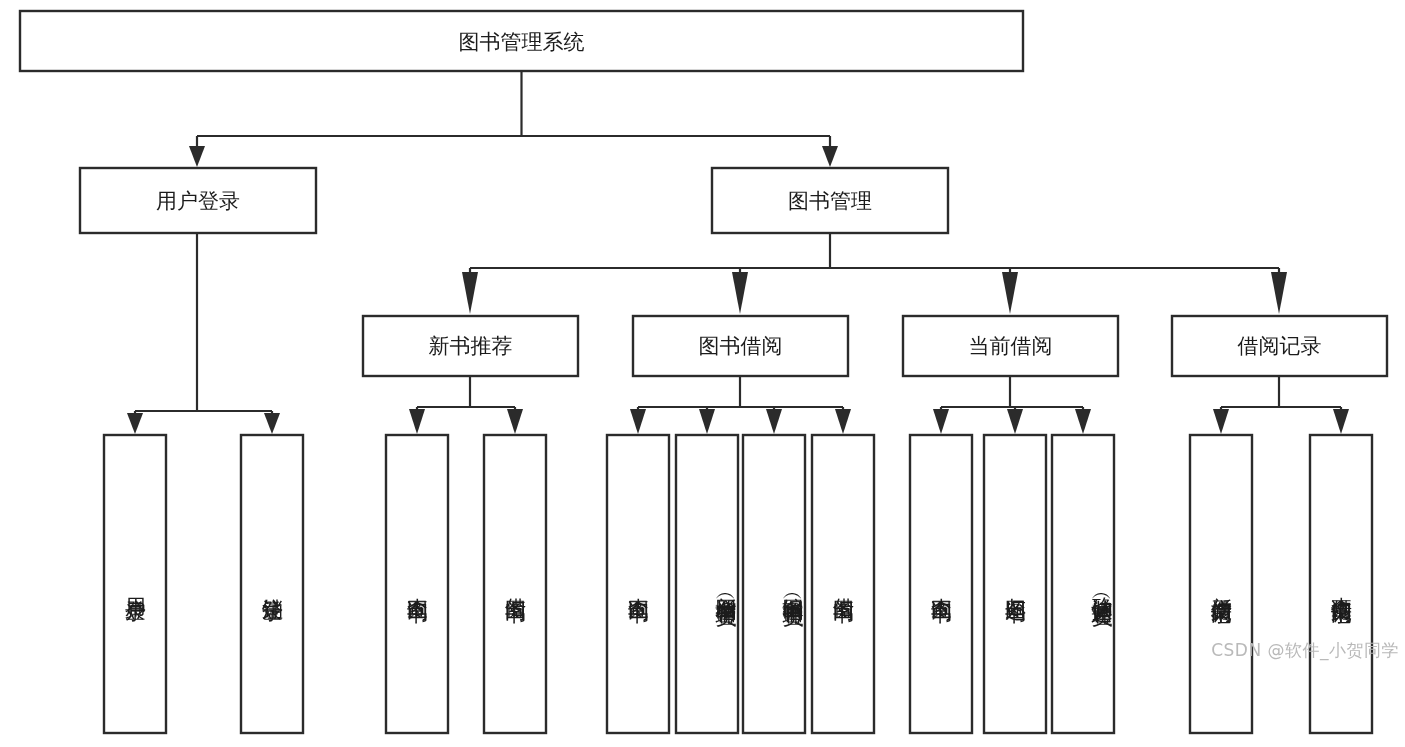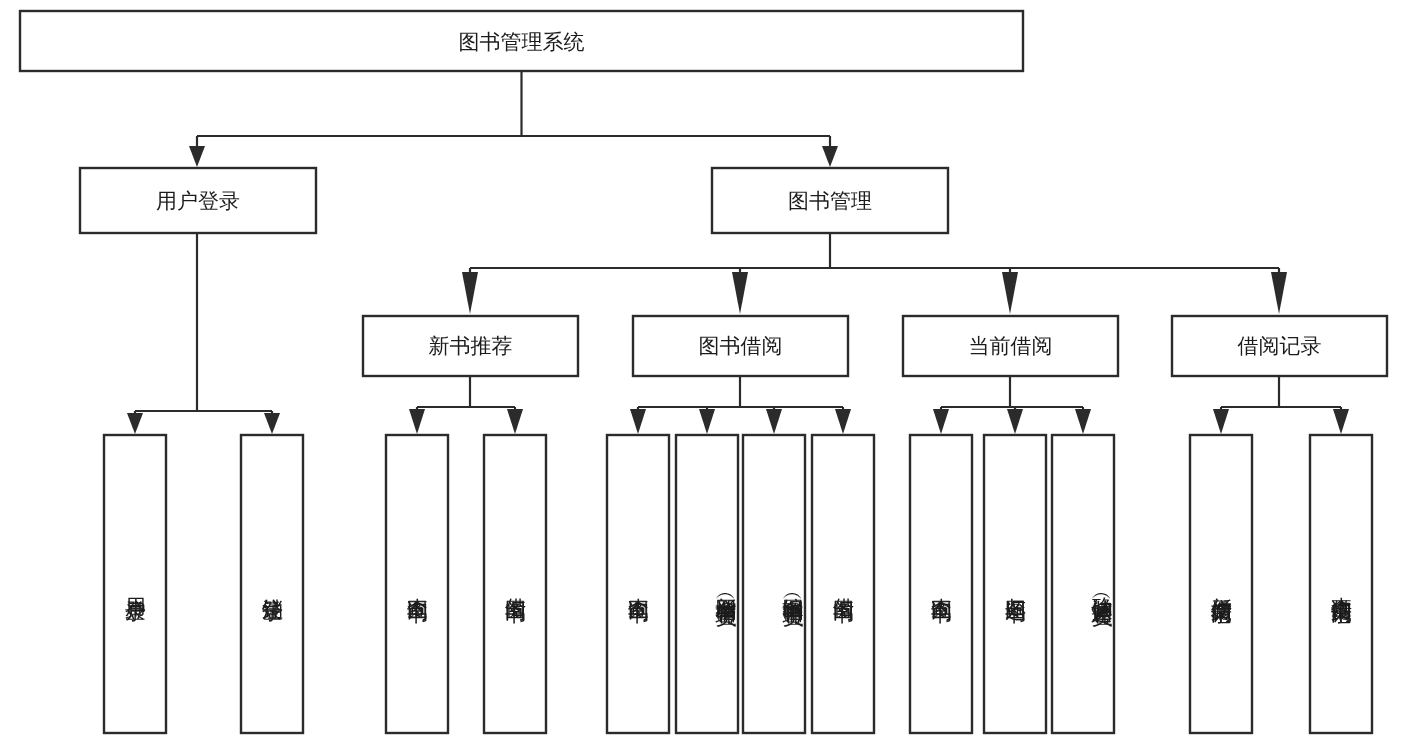--- a/index.html
+++ b/index.html
@@ -221,13 +221,14 @@
   <div class="node-label-v" style="left:607px;  top:435px; width:62px; height:298px;">查询图书</div>
   <div class="node-label-v" style="left:676px;  top:435px; width:62px; height:298px; align-items:flex-start; padding-top:6px; box-sizing:border-box;">新增图书（管理员）</div>
   <div class="node-label-v" style="left:743px;  top:435px; width:62px; height:298px; align-items:flex-start; padding-top:6px; box-sizing:border-box;">编辑图书（管理员）</div>
   <div class="node-label-v" style="left:812px;  top:435px; width:62px; height:298px;">借阅图书</div>
   <div class="node-label-v" style="left:910px;  top:435px; width:62px; height:298px;">查询图书</div>
   <div class="node-label-v" style="left:984px;  top:435px; width:62px; height:298px;">归还图书</div>
   <div class="node-label-v" style="left:1052px; top:435px; width:62px; height:298px; align-items:flex-start; padding-top:6px; box-sizing:border-box;">确认归还（管理员）</div>
   <div class="node-label-v" style="left:1190px; top:435px; width:62px; height:298px;">新增借阅记录</div>
   <div class="node-label-v" style="left:1310px; top:435px; width:62px; height:298px;">查询借阅记录</div>
 
+  <div class="watermark">CSDN @软件_小贺同学</div>
 </div>
 
 </body></html>

